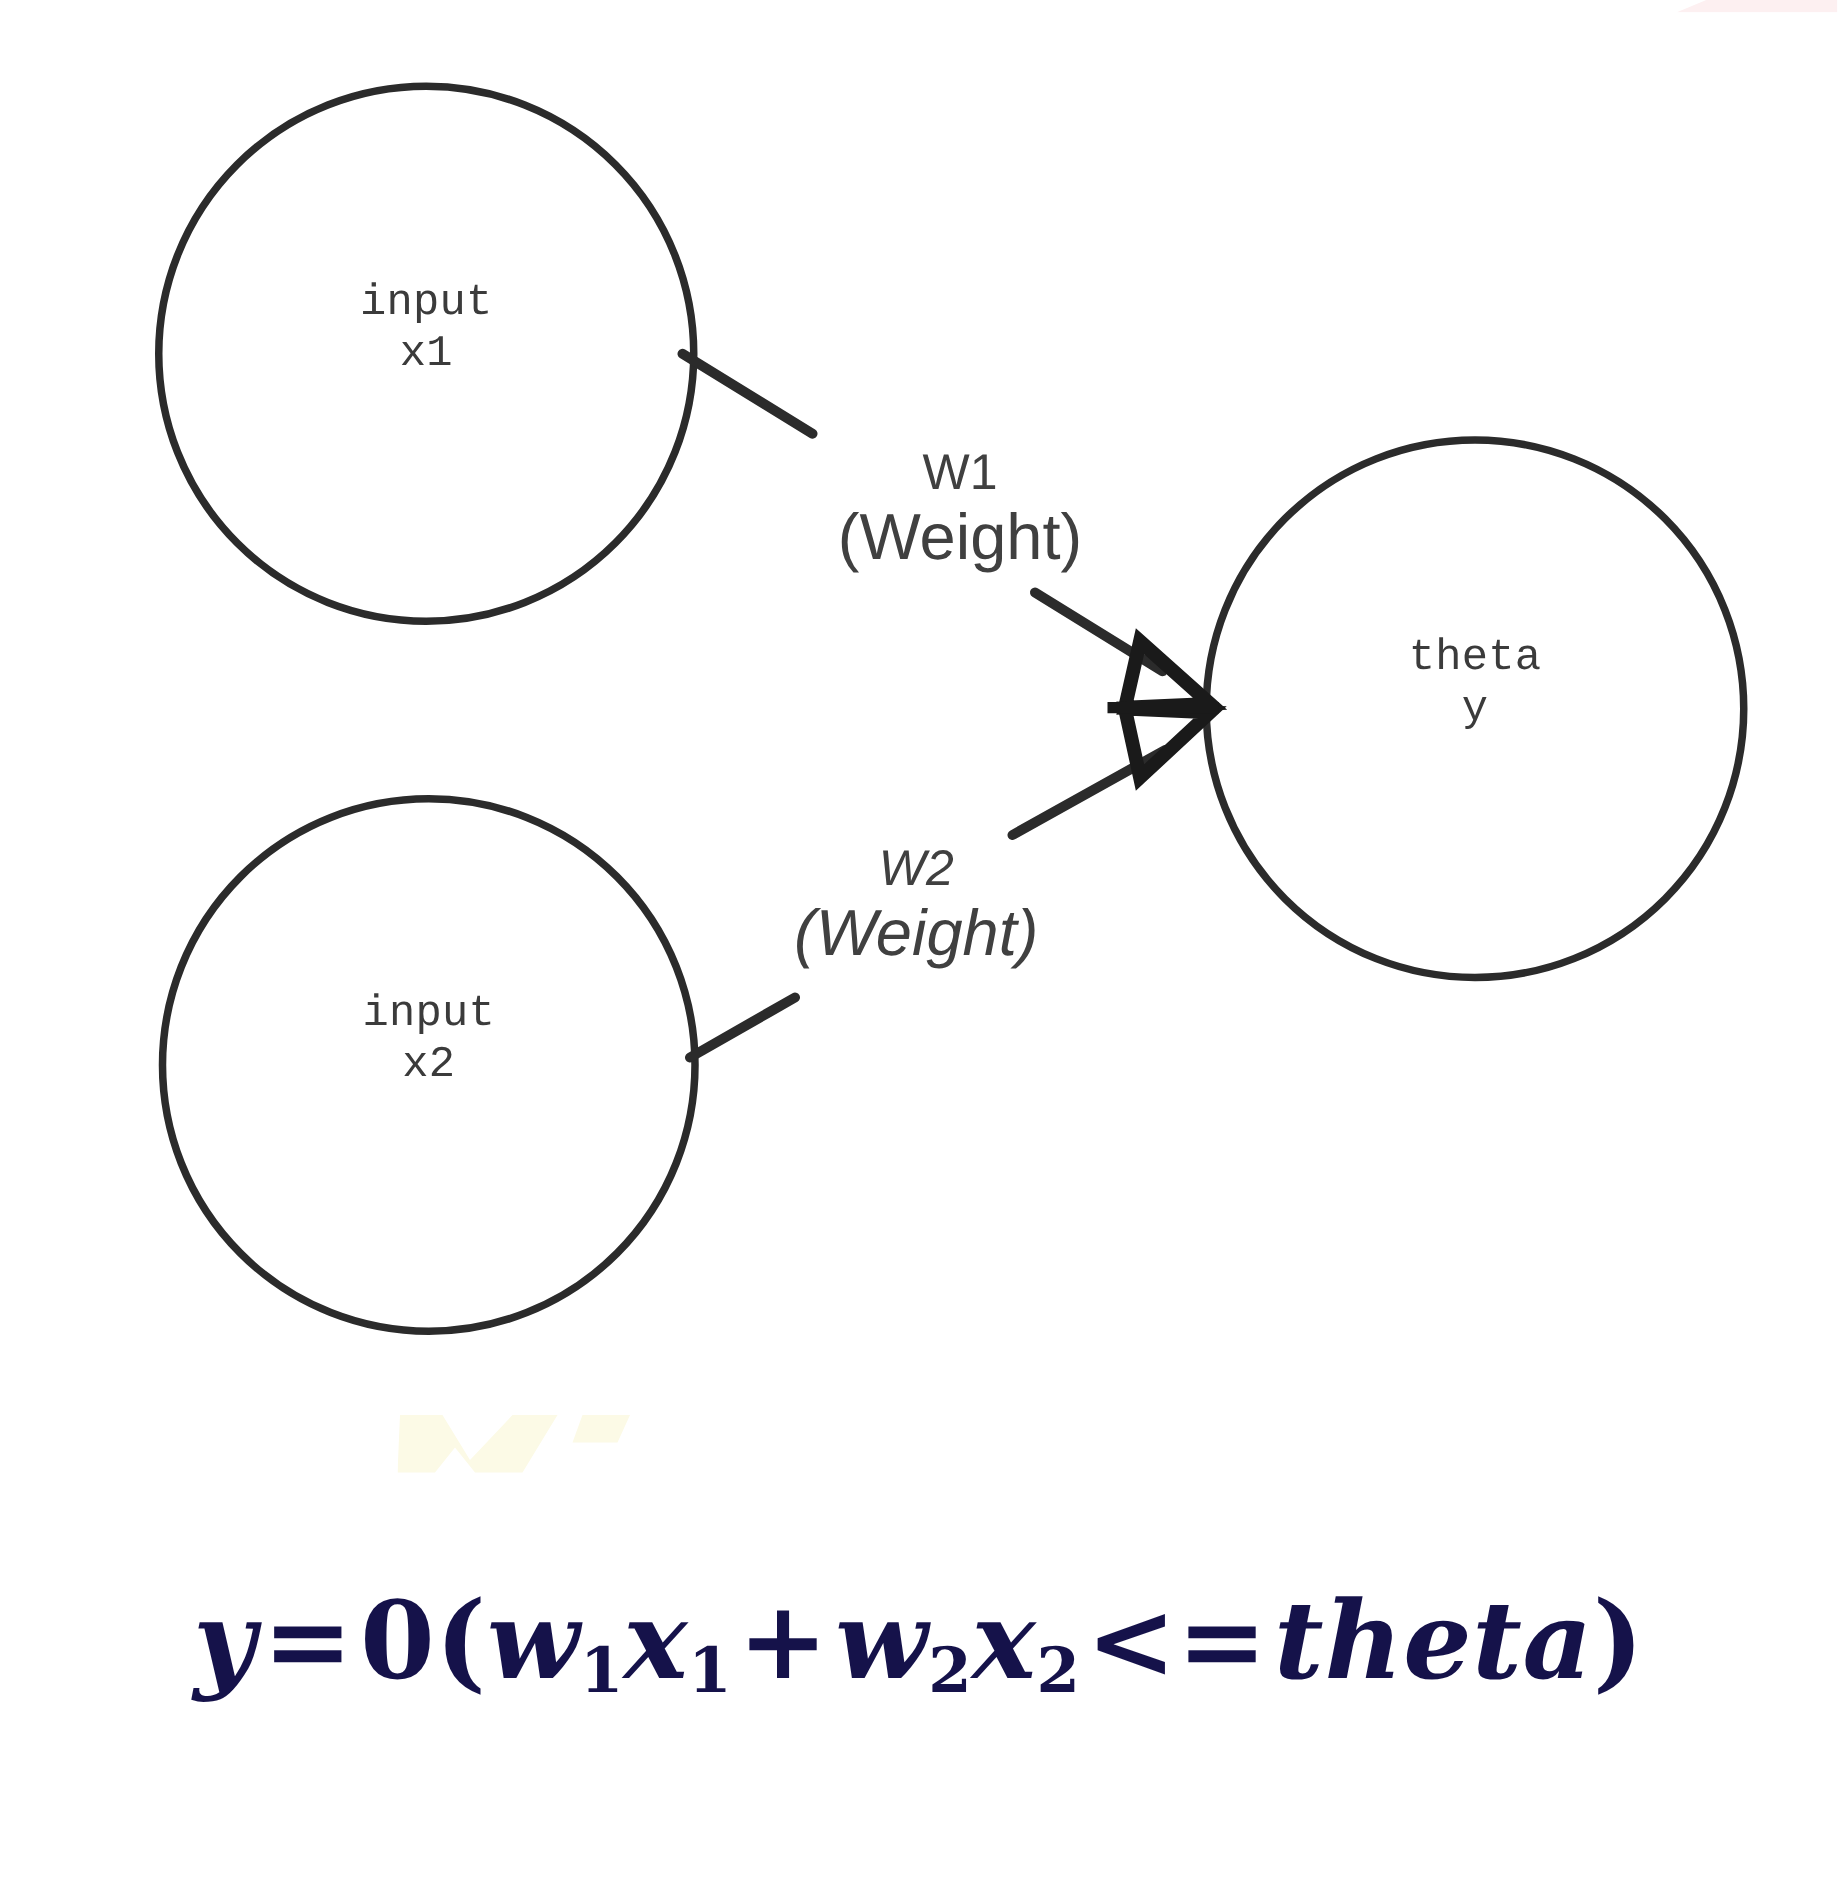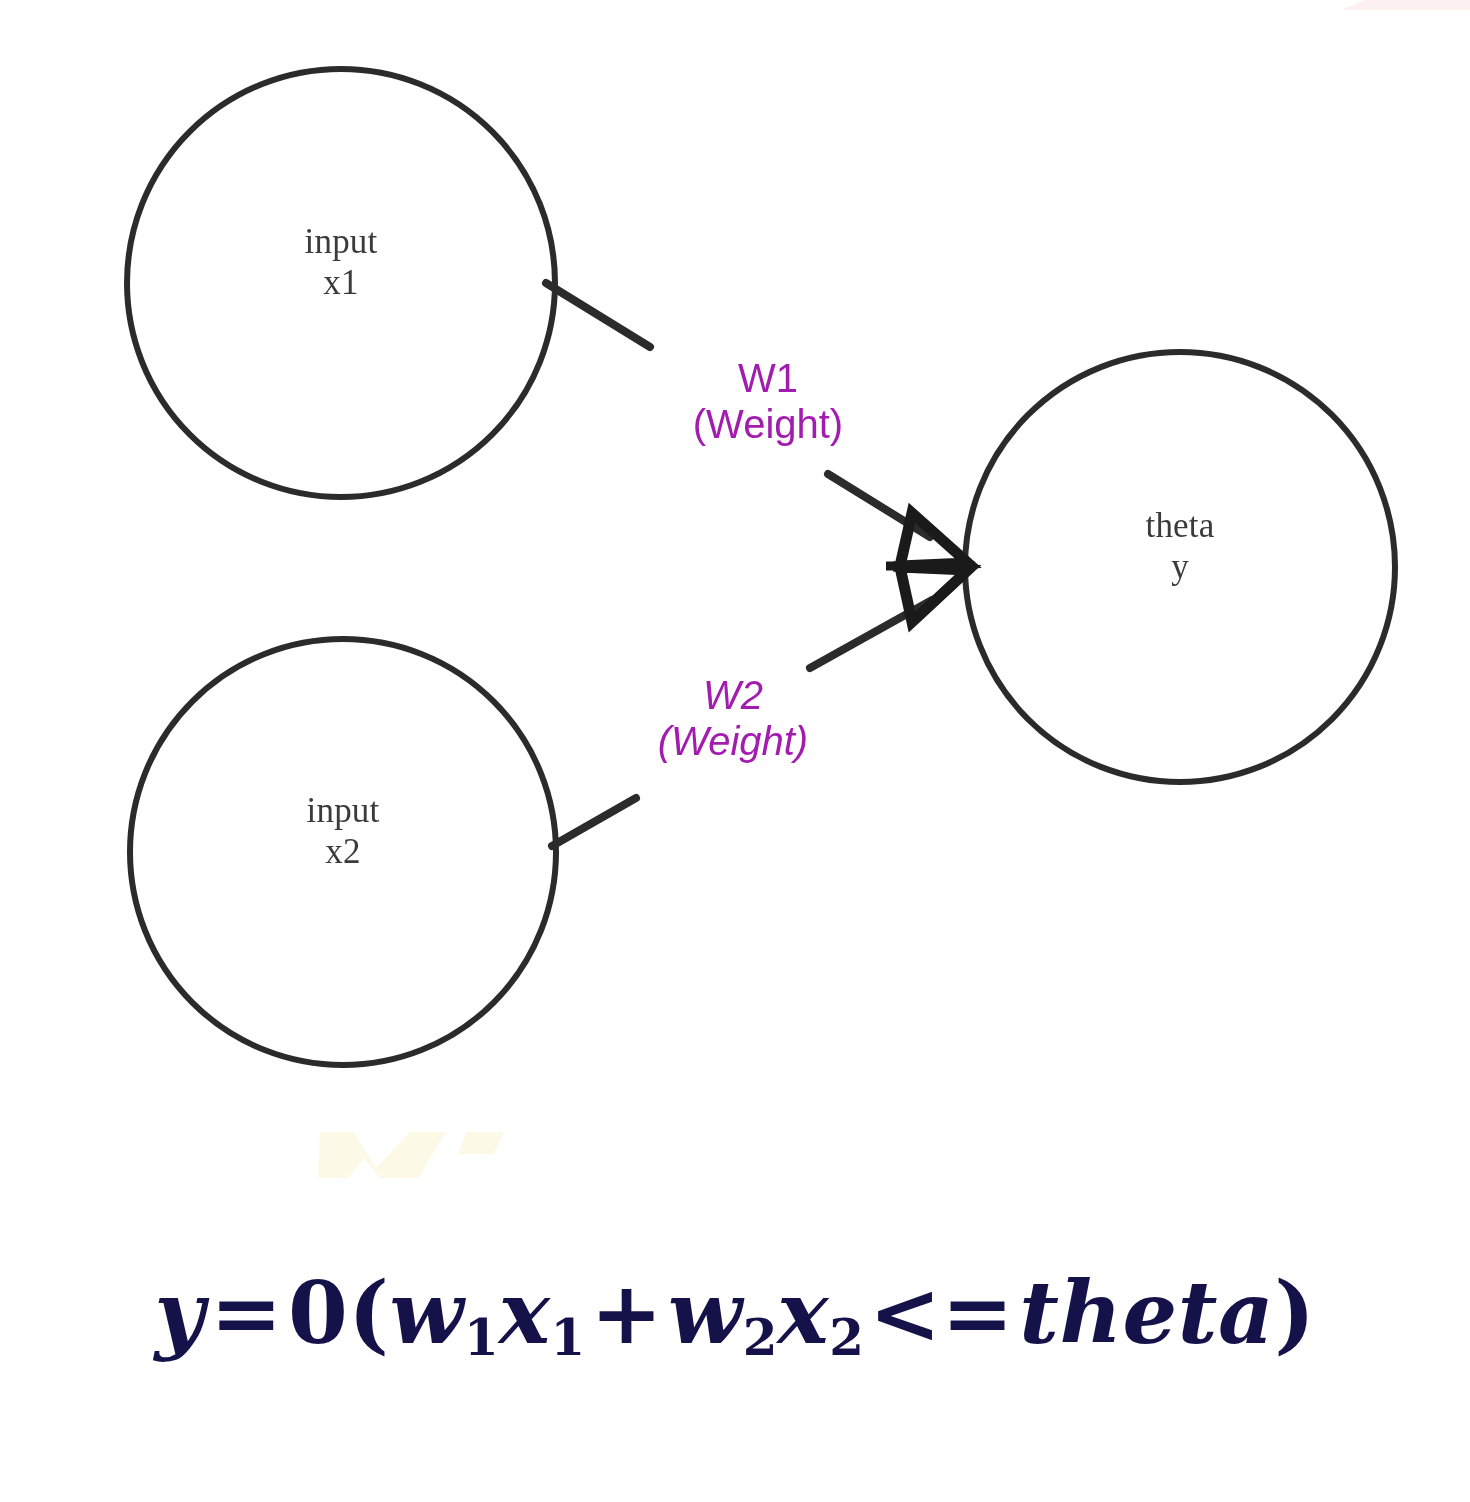--- a/index.html
+++ b/index.html
@@ -32,43 +32,43 @@
     width: 1470px;
     height: 1502px;
     display: block;
   }
 
   
   .node-label {
     position: absolute;
     text-align: center;
     color: #3b3b3b;
-    font-family: Liberation Serif, serif;
+    font-family: Liberation Mono, monospace;
     font-size: 35px;
     line-height: 1.17;
     letter-spacing: 0.2px;
     white-space: nowrap;
     user-select: none;
   }
   .node-label .l1 { display: block; }
   .node-label .l2 { display: block; }
 
   
   .edge-label {
     position: absolute;
     text-align: center;
-    color: #a21caf;
+    color: #404040;
     font-family: "Liberation Sans", sans-serif;
     font-size: 40px;
     line-height: 1.15;
     white-space: nowrap;
     user-select: none;
   }
   .edge-label .wname { display: block; }
-  .edge-label .wsub  { display: block; font-size: 40px; }
+  .edge-label .wsub  { display: block; font-size: 52px; }
 
   
   #formula-block {
     position: absolute;
     left: 0;
     top: 1262px;
     width: 1470px;
     text-align: center;
     user-select: none;
   }

